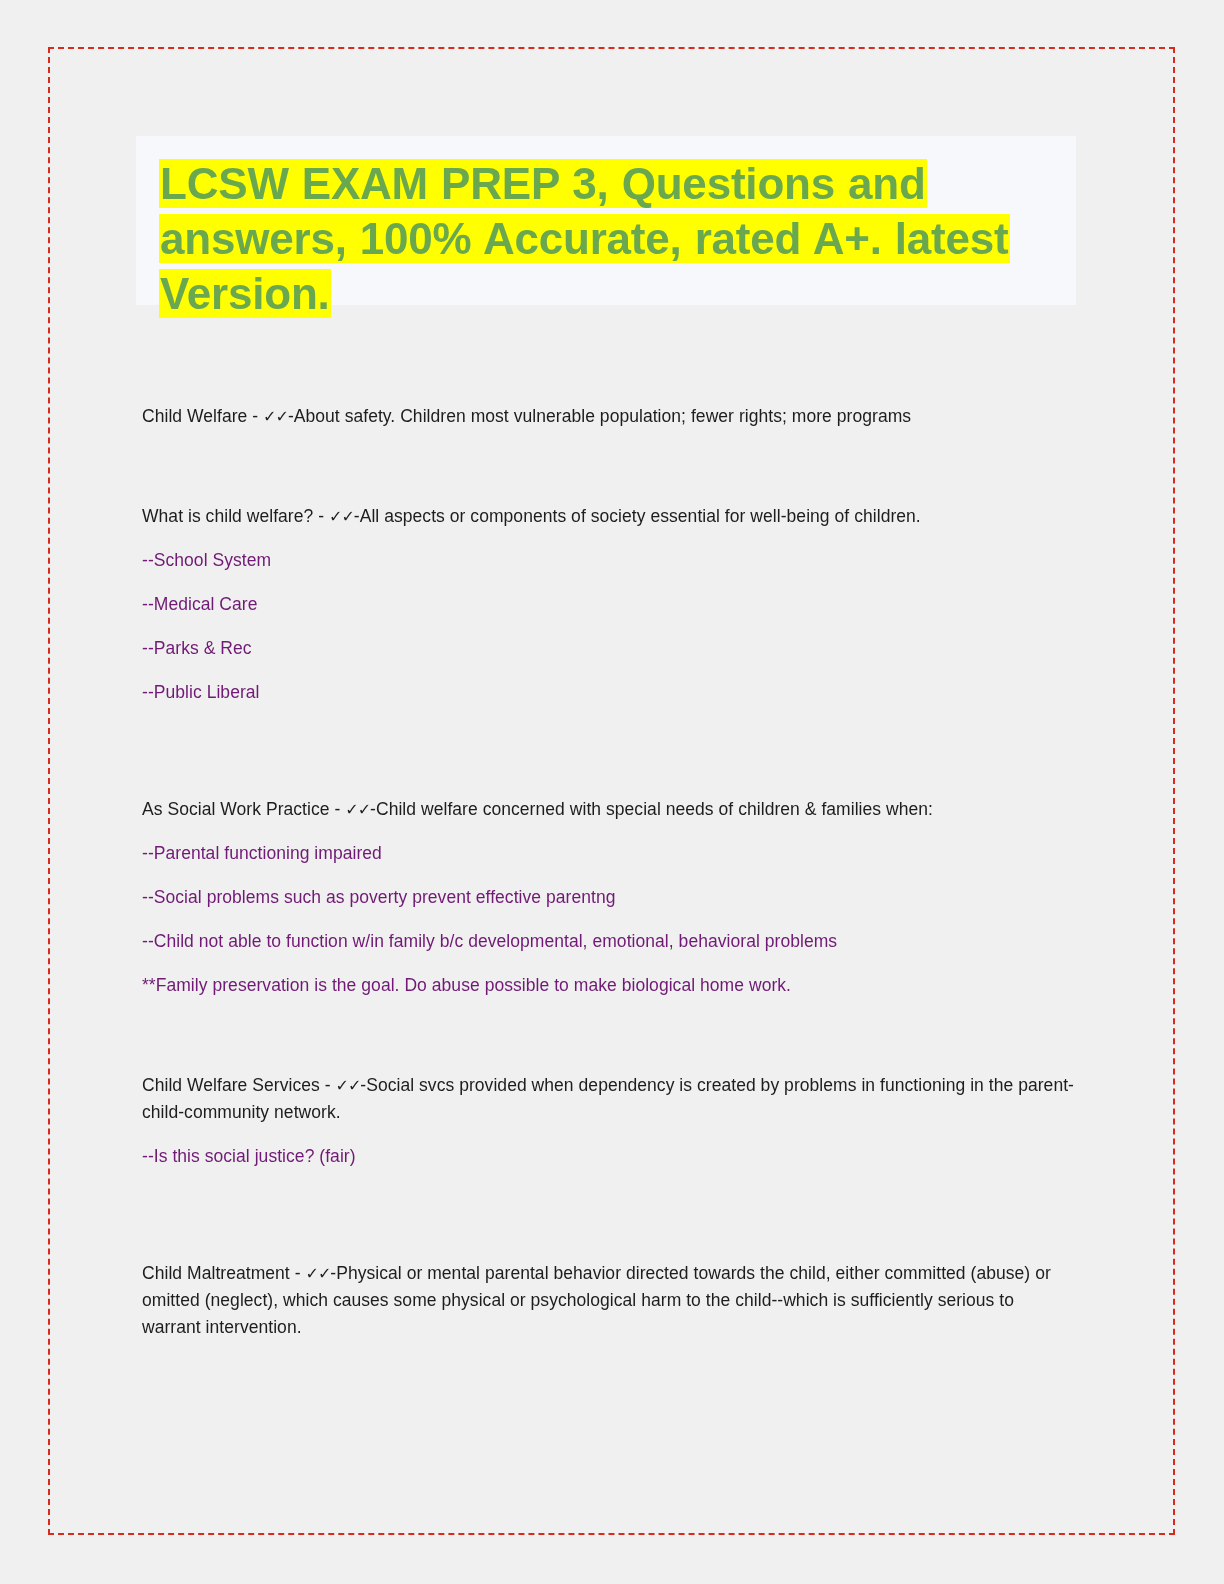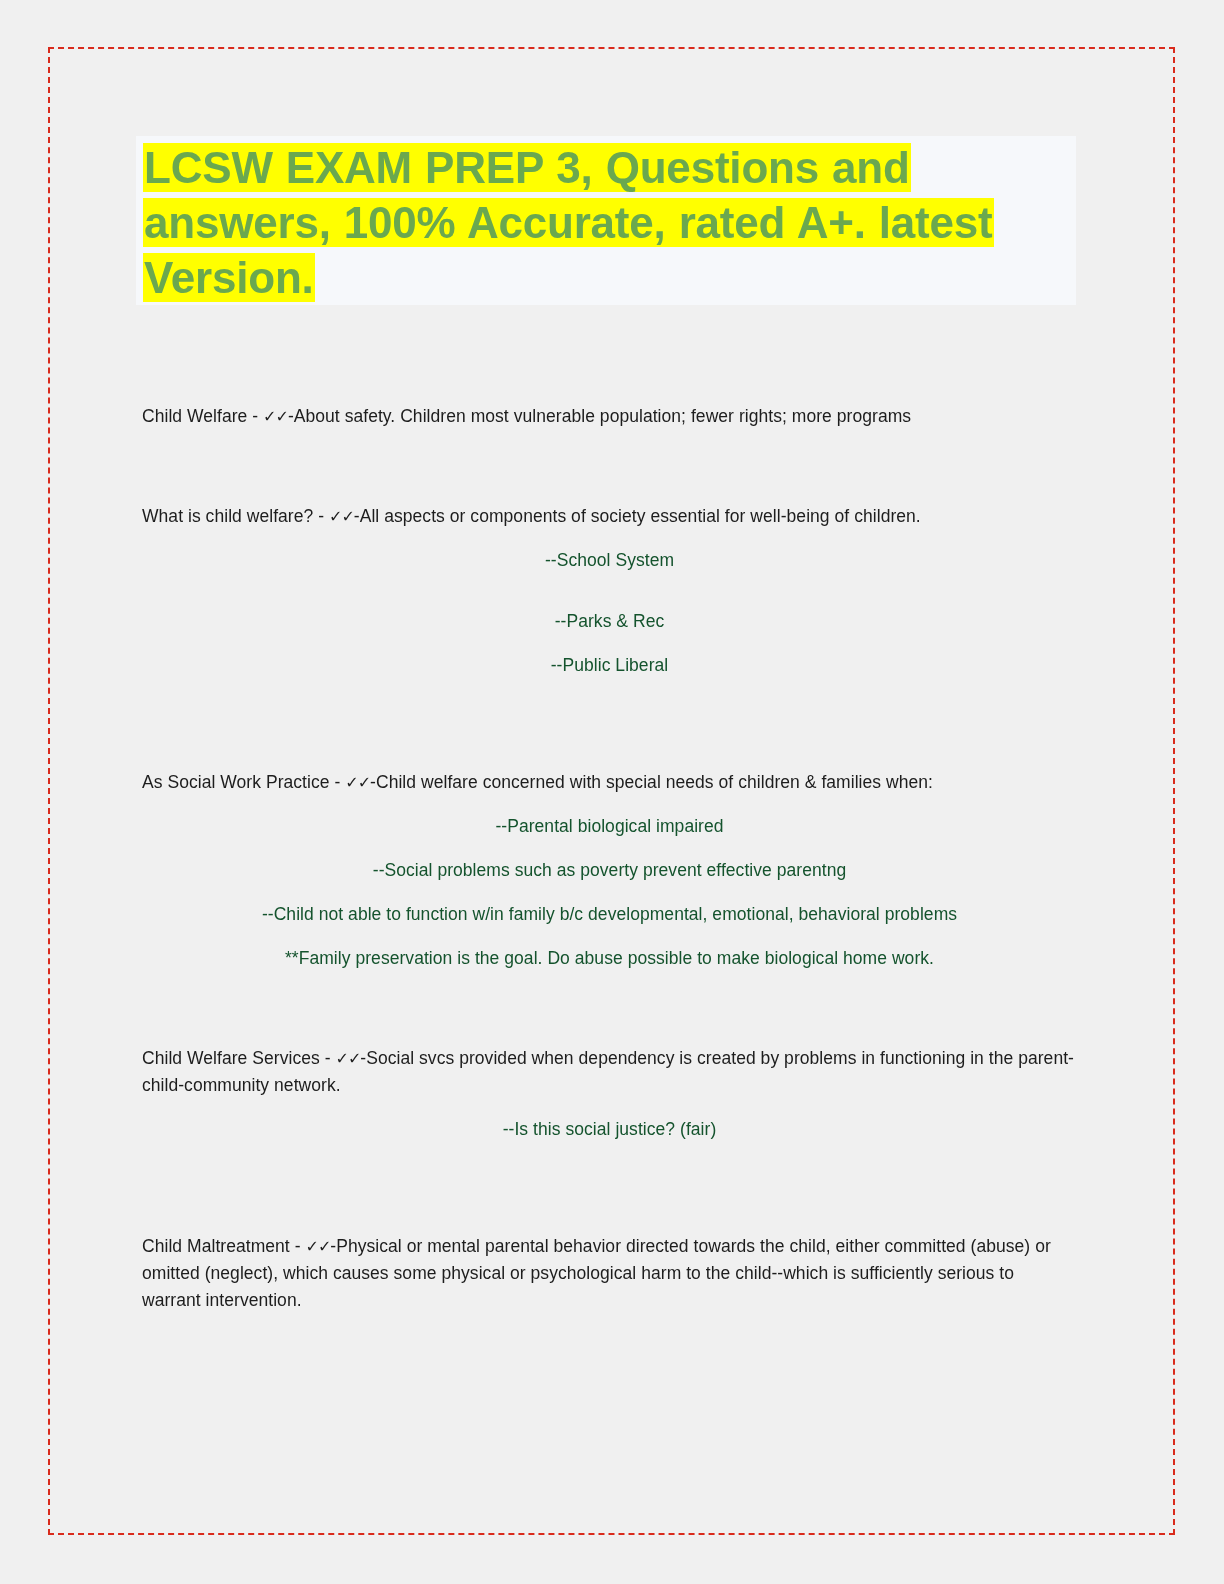--- a/index.html
+++ b/index.html
@@ -46,21 +46,21 @@
   }
 
   #title-block {
     position: absolute;
     left: 143px;
     top: 140px;
     width: 935px;
   }
 
   .doc-title {
-    margin: 0;
+    margin: 16px;
     font-family: "Liberation Sans Narrow", "Liberation Sans", sans-serif;
     font-size: 44px;
     line-height: 55px;
     font-weight: bold;
     color: #6aa84f;
     letter-spacing: -0.2px;
     word-spacing: 1px;
   }
   .doc-title .hl {
     background: #ffff00;
@@ -85,23 +85,22 @@
     font-size: 17.5px;
     line-height: 27px;
     color: #1d1d1d;
     letter-spacing: 0.05px;
   }
 
   .line {
     margin: 0;
     font-size: 17.5px;
     line-height: 27px;
-    color: #14532d;
+    color: #701a75;
     letter-spacing: 0.05px;
-    text-align: center;
   }
 
   .gap-lg { height: 62px; }
   .gap-sm { height: 17px; }
 
   .check {
     font-family: "DejaVu Sans", sans-serif;
     font-weight: bold;
     font-size: 16px;
     letter-spacing: -1px;
@@ -124,33 +123,34 @@
       <p class="para"><span>Child Welfare - </span><span class="check">✓✓</span><span>-About safety. Children most vulnerable population; fewer rights; more programs</span></p>
     </div>
 
     <div class="gap-lg"></div>
 
     <div>
       <p class="para"><span>What is child welfare? - </span><span class="check">✓✓</span><span>-All aspects or components of society essential for well-being of children.</span></p>
       <div class="gap-sm"></div>
       <p class="line">--School System</p>
       <div class="gap-sm"></div>
+      <p class="line">--Medical Care</p>
       <div class="gap-sm"></div>
       <p class="line">--Parks &amp; Rec</p>
       <div class="gap-sm"></div>
       <p class="line">--Public Liberal</p>
       <div class="gap-sm"></div>
     </div>
 
     <div class="gap-lg"></div>
 
     <div>
       <p class="para"><span>As Social Work Practice - </span><span class="check">✓✓</span><span>-Child welfare concerned with special needs of children &amp; families when:</span></p>
       <div class="gap-sm"></div>
-      <p class="line">--Parental biological impaired</p>
+      <p class="line">--Parental functioning impaired</p>
       <div class="gap-sm"></div>
       <p class="line">--Social problems such as poverty prevent effective parentng</p>
       <div class="gap-sm"></div>
       <p class="line">--Child not able to function w/in family b/c developmental, emotional, behavioral problems</p>
       <div class="gap-sm"></div>
       <p class="line">**Family preservation is the goal. Do abuse possible to make biological home work.</p>
     </div>
 
     <div class="gap-lg"></div>
 

